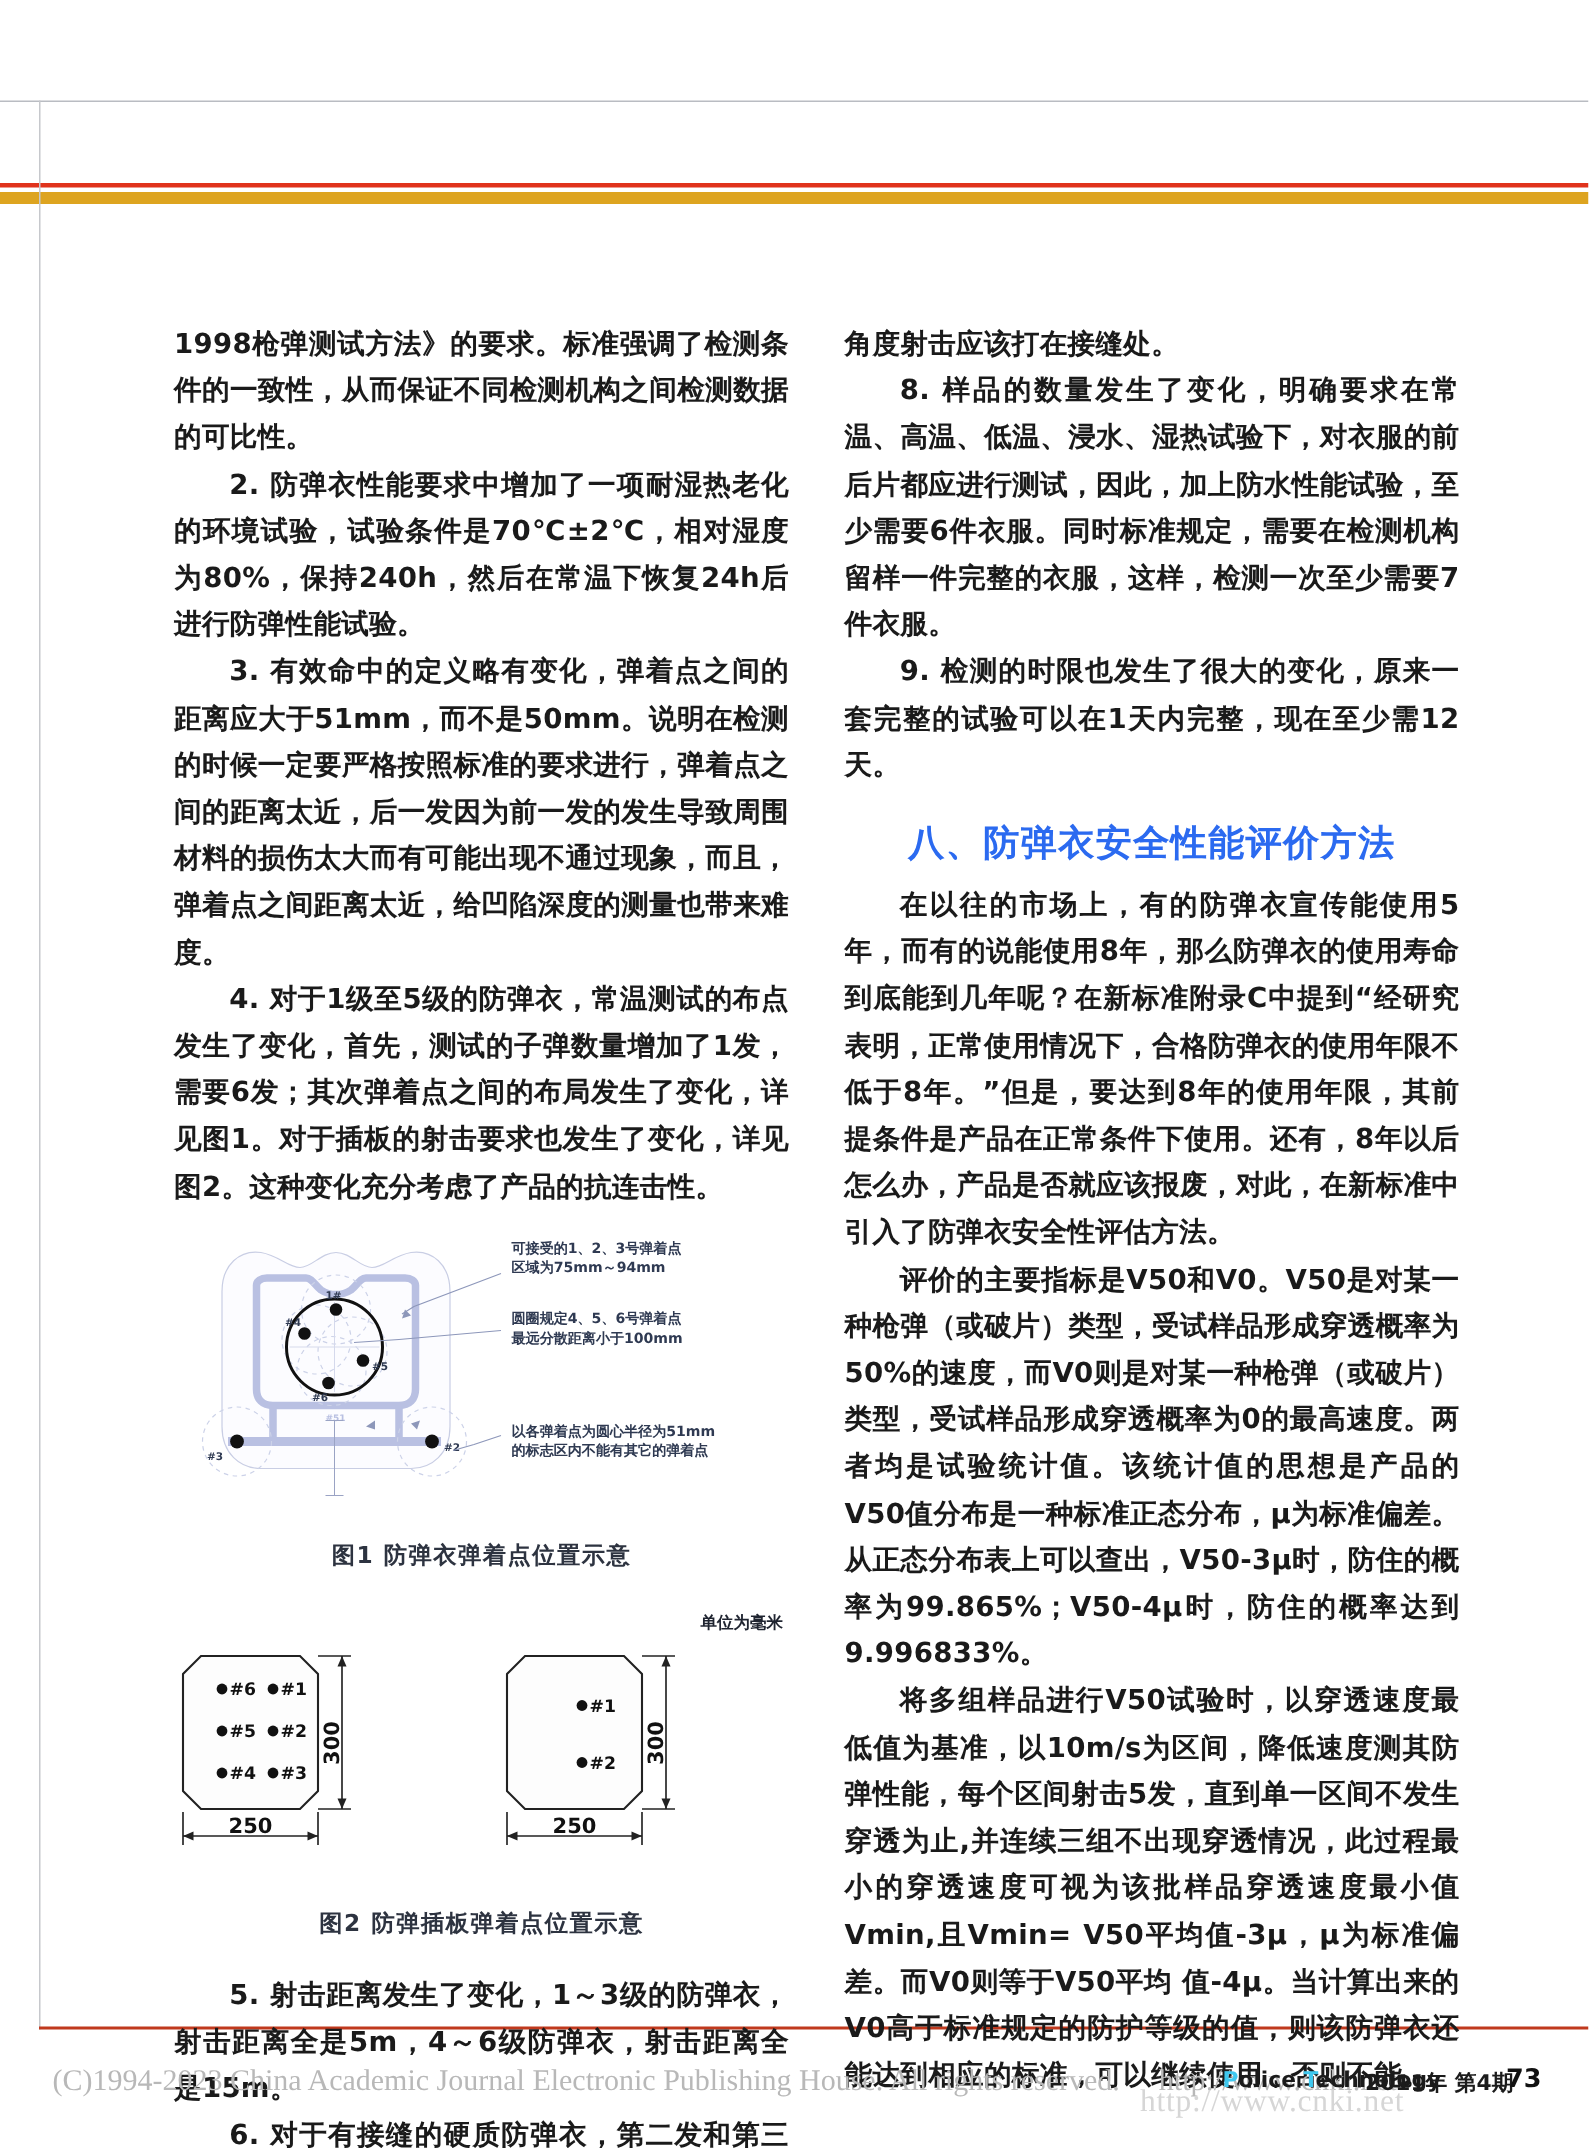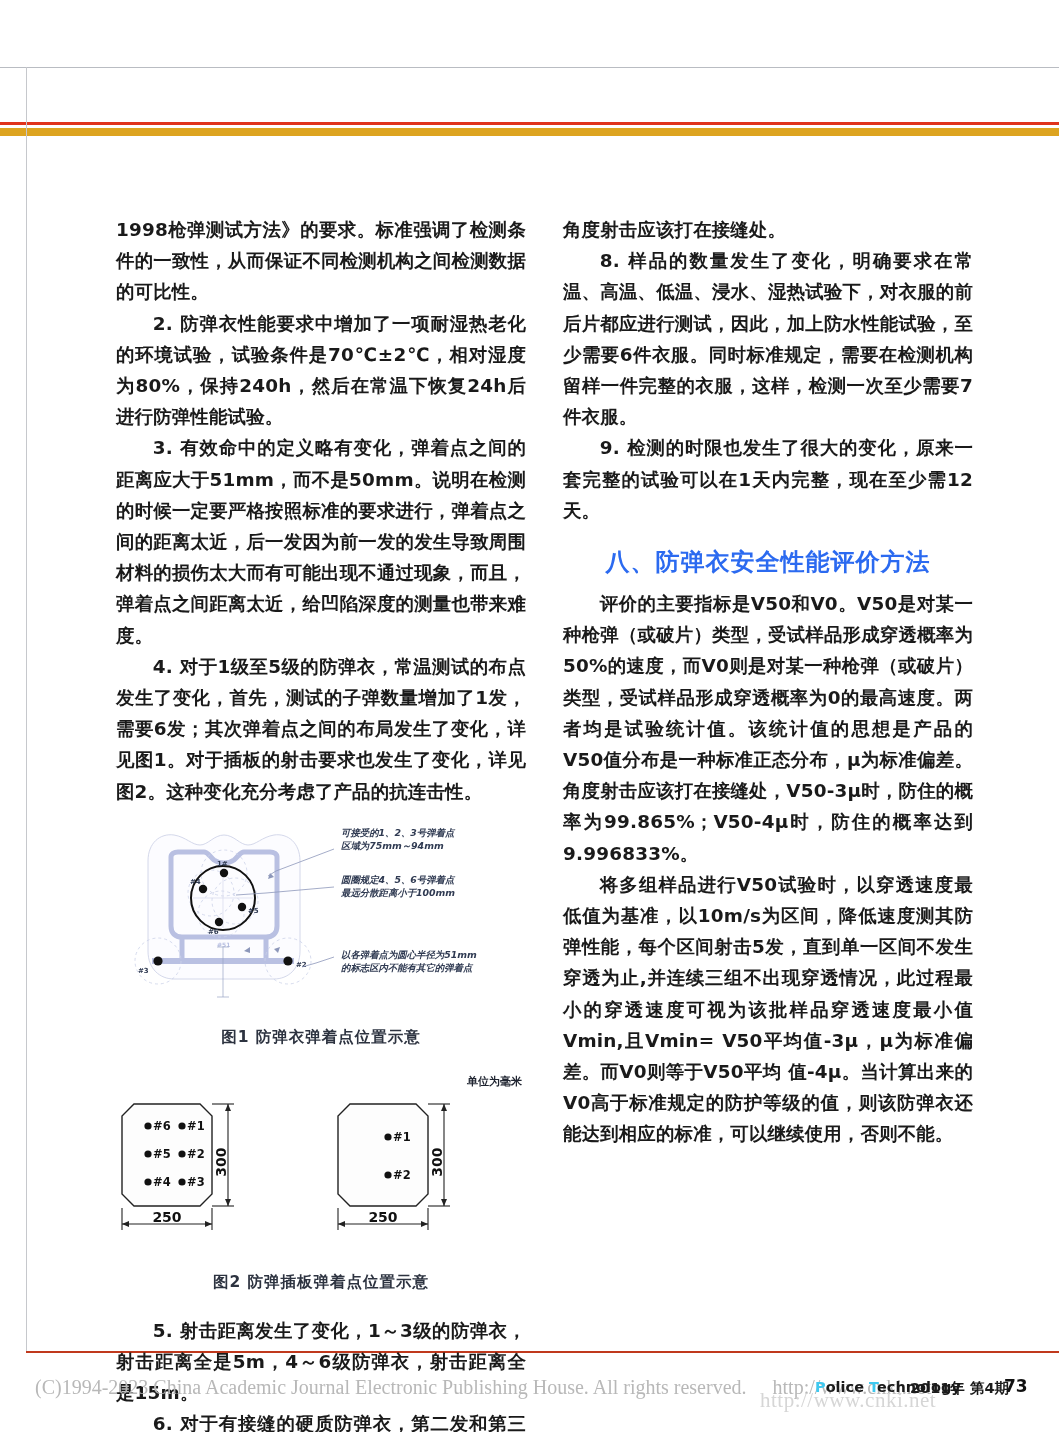--- a/index.html
+++ b/index.html
@@ -56,21 +56,20 @@
   
   .fig1{position:relative;width:410px;height:200px;margin-top:14px;}
   .fig1 svg{display:block;}
   .fig1 .ann{
     position:absolute;
     font-size:9.4px;
     line-height:13px;
     color:#2f3a52;
     font-weight:600;
     white-space:nowrap;
-    font-style:italic;
   }
   .ann1{left:225px;top:5px;}
   .ann2{left:225px;top:52px;}
   .ann3{left:225px;top:127px;}
 
   
   .fig2{position:relative;width:410px;height:180px;margin-top:26px;}
   .fig2 .unit{
     position:absolute;right:4px;top:0;
     font-size:11px;font-weight:700;color:#1f2430;
@@ -266,21 +265,22 @@
     <p class="body indent">6. 对于有接缝的硬质防弹衣，第二发和第三发的</p>
   </div>
 
   <div class="col col-right">
     <p class="body">角度射击应该打在接缝处。</p>
     <p class="body indent">8. 样品的数量发生了变化，明确要求在常温、高温、低温、浸水、湿热试验下，对衣服的前后片都应进行测试，因此，加上防水性能试验，至少需要6件衣服。同时标准规定，需要在检测机构留样一件完整的衣服，这样，检测一次至少需要7件衣服。</p>
     <p class="body indent">9. 检测的时限也发生了很大的变化，原来一套完整的试验可以在1天内完整，现在至少需12天。</p>
 
     <h2 class="section">八、防弹衣安全性能评价方法</h2>
 
-    <p class="body indent">评价的主要指标是V50和V0。V50是对某一种枪弹（或破片）类型，受试样品形成穿透概率为50%的速度，而V0则是对某一种枪弹（或破片）类型，受试样品形成穿透概率为0的最高速度。两者均是试验统计值。该统计值的思想是产品的V50值分布是一种标准正态分布，μ为标准偏差。角度射击应该打在接缝处，V50-3μ时，防住的概率为99.865%；V50-4μ时，防住的概率达到9.996833%。</p>
+    <p class="body indent">在以往的市场上，有的防弹衣宣传能使用5年，而有的说能使用8年，那么防弹衣的使用寿命到底能到几年呢？在新标准附录C中提到“经研究表明，正常使用情况下，合格防弹衣的使用年限不低于8年。”但是，要达到8年的使用年限，其前提条件是产品在正常条件下使用。还有，8年以后怎么办，产品是否就应该报废，对此，在新标准中引入了防弹衣安全性评估方法。</p>
+    <p class="body indent">评价的主要指标是V50和V0。V50是对某一种枪弹（或破片）类型，受试样品形成穿透概率为50%的速度，而V0则是对某一种枪弹（或破片）类型，受试样品形成穿透概率为0的最高速度。两者均是试验统计值。该统计值的思想是产品的V50值分布是一种标准正态分布，μ为标准偏差。从正态分布表上可以查出，V50-3μ时，防住的概率为99.865%；V50-4μ时，防住的概率达到9.996833%。</p>
     <p class="body indent"><span>将多组样品进行V50试验时，以穿透速度最低值为基准，以10m/s为区间，降低速度测其防弹性能，每个区间射击5发，直到单一区间不发生穿透为止,并连续三组不出现穿透情况，此过程最小的穿透速度可视为该批样品穿透速度最小值Vmin,且Vmin= V50平均值-3μ，μ为标准偏差。而V0则等于V50平均 值-4μ。当计算出来的V0高于标准规定的防护等级的值，则该防弹衣还能达到相应的标准，可以继续使用，否则不能。</span></p>
   </div>
 
   <div class="footer">
     <div class="cnki">
       <span>(C)1994-2023 China Academic Journal Electronic Publishing House. All rights reserved.</span><span class="url">http://www.cnki.net</span>
     </div>
     <div class="watermark">http://www.cnki.net</div>
     <div class="journal"><span class="hl">P</span><span>olice </span><span class="hl">T</span><span>echnology</span></div>
     <div class="issue">2011年 第4期</div>

